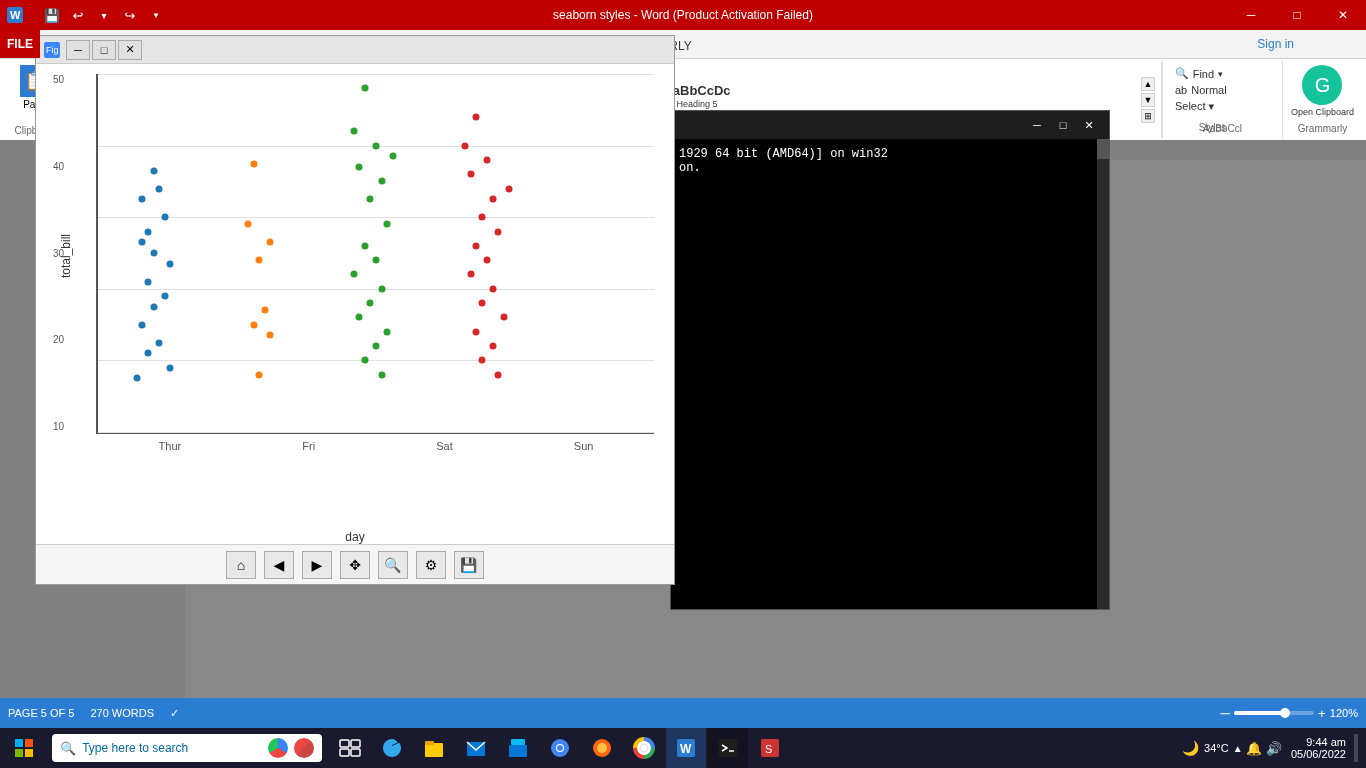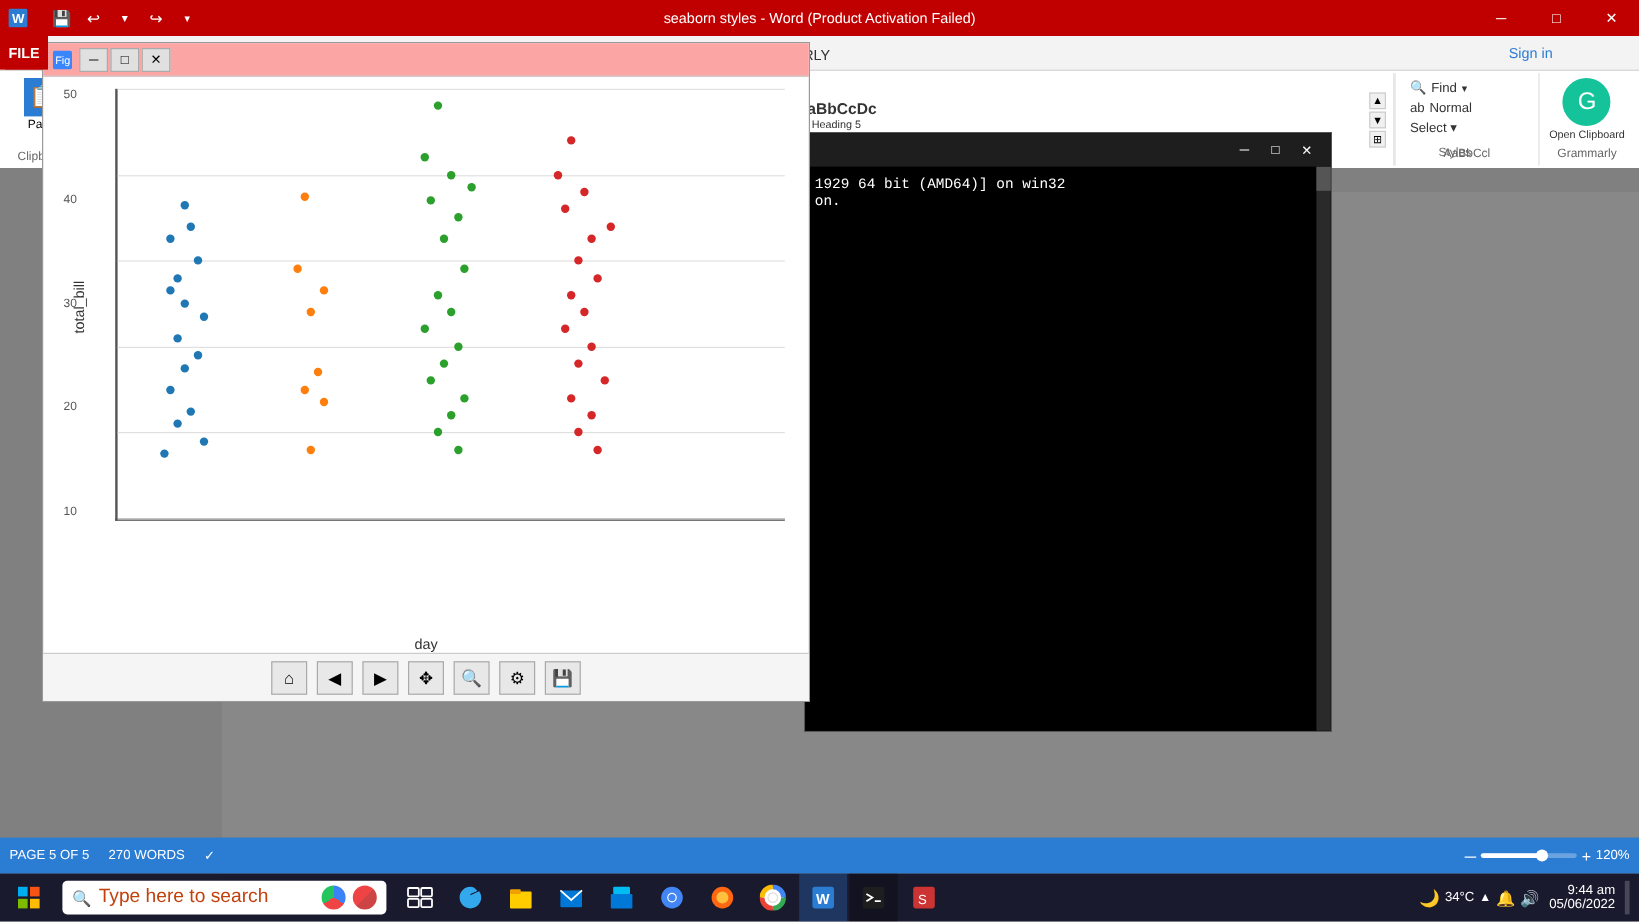--- a/index.html
+++ b/index.html
@@ -99,21 +99,21 @@
       position: absolute; left: 185px; top: 20px; right: 0; bottom: 0;
       background: white;
     }
 
     
     .figure-window {
       position: absolute; top: 35px; left: 35px; width: 640px; height: 550px;
       background: white; border: 1px solid #999; z-index: 10;
     }
     .figure-titlebar {
-      height: 28px; background: #fca5a5; border-bottom: 1px solid #ccc;
+      height: 28px; background: #e5e5e5; border-bottom: 1px solid #ccc;
       display: flex; align-items: center; padding: 0 8px; font-size: 12px;
     }
     .figure-titlebar-title { flex: 1; font-size: 12px; color: #333; }
     .fig-ctrl-btn {
       width: 24px; height: 20px; border: 1px solid #aaa; background: #e0e0e0;
       display: flex; align-items: center; justify-content: center; font-size: 11px;
       cursor: pointer; margin-left: 2px;
     }
     .plot-area {
       padding: 10px 20px 60px 60px; position: relative; height: 480px;
@@ -203,21 +203,21 @@
     }
     .start-btn {
       width: 48px; height: 40px; display: flex; align-items: center; justify-content: center;
       cursor: pointer; color: white; font-size: 16px;
     }
     .search-bar {
       display: flex; align-items: center; background: white; border-radius: 4px;
       height: 28px; width: 270px; padding: 0 8px; margin: 0 4px; gap: 6px;
     }
     .search-icon-wrap { color: #666; font-size: 13px; }
-    .search-input-text { font-size: 16px; color: #c2410c; flex: 1; }
+    .search-input-text { font-size: 12px; color: #0369a1; flex: 1; }
     .search-circle { width: 20px; height: 20px; border-radius: 50%; background: conic-gradient(#3b82f6 0deg 120deg, #ef4444 120deg 240deg, #22c55e 240deg 360deg); }
     .taskbar-apps { display: flex; align-items: center; gap: 2px; margin-left: 4px; }
     .taskbar-app {
       width: 40px; height: 40px; display: flex; align-items: center; justify-content: center;
       cursor: pointer; color: white; font-size: 18px;
     }
     .taskbar-right { margin-left: auto; display: flex; align-items: center; color: white; padding-right: 8px; gap: 8px; }
     .clock { text-align: right; font-size: 11px; }
 
     
@@ -483,20 +483,26 @@
       <div class="scatter-dot" style="background:#d62728;left:71%;bottom:40%;"></div>
       <div class="scatter-dot" style="background:#d62728;left:69%;bottom:36%;"></div>
       <div class="scatter-dot" style="background:#d62728;left:73%;bottom:32%;"></div>
       <div class="scatter-dot" style="background:#d62728;left:68%;bottom:28%;"></div>
       <div class="scatter-dot" style="background:#d62728;left:71%;bottom:24%;"></div>
       <div class="scatter-dot" style="background:#d62728;left:69%;bottom:20%;"></div>
       <div class="scatter-dot" style="background:#d62728;left:66%;bottom:80%;"></div>
       <div class="scatter-dot" style="background:#d62728;left:74%;bottom:68%;"></div>
       <div class="scatter-dot" style="background:#d62728;left:72%;bottom:16%;"></div>
 
+      <div class="x-axis-labels">
+        <span>Thur</span>
+        <span>Fri</span>
+        <span>Sat</span>
+        <span>Sun</span>
+      </div>
     </div>
 
     <span class="x-label" style="bottom:0;left:50%;transform:translateX(-50%);position:absolute;font-size:12px;">day</span>
   </div>
 
   <div class="figure-toolbar">
     <div class="fig-tool-btn">⌂</div>
     <div class="fig-tool-btn">◀</div>
     <div class="fig-tool-btn">▶</div>
     <div class="fig-tool-btn">✥</div>

